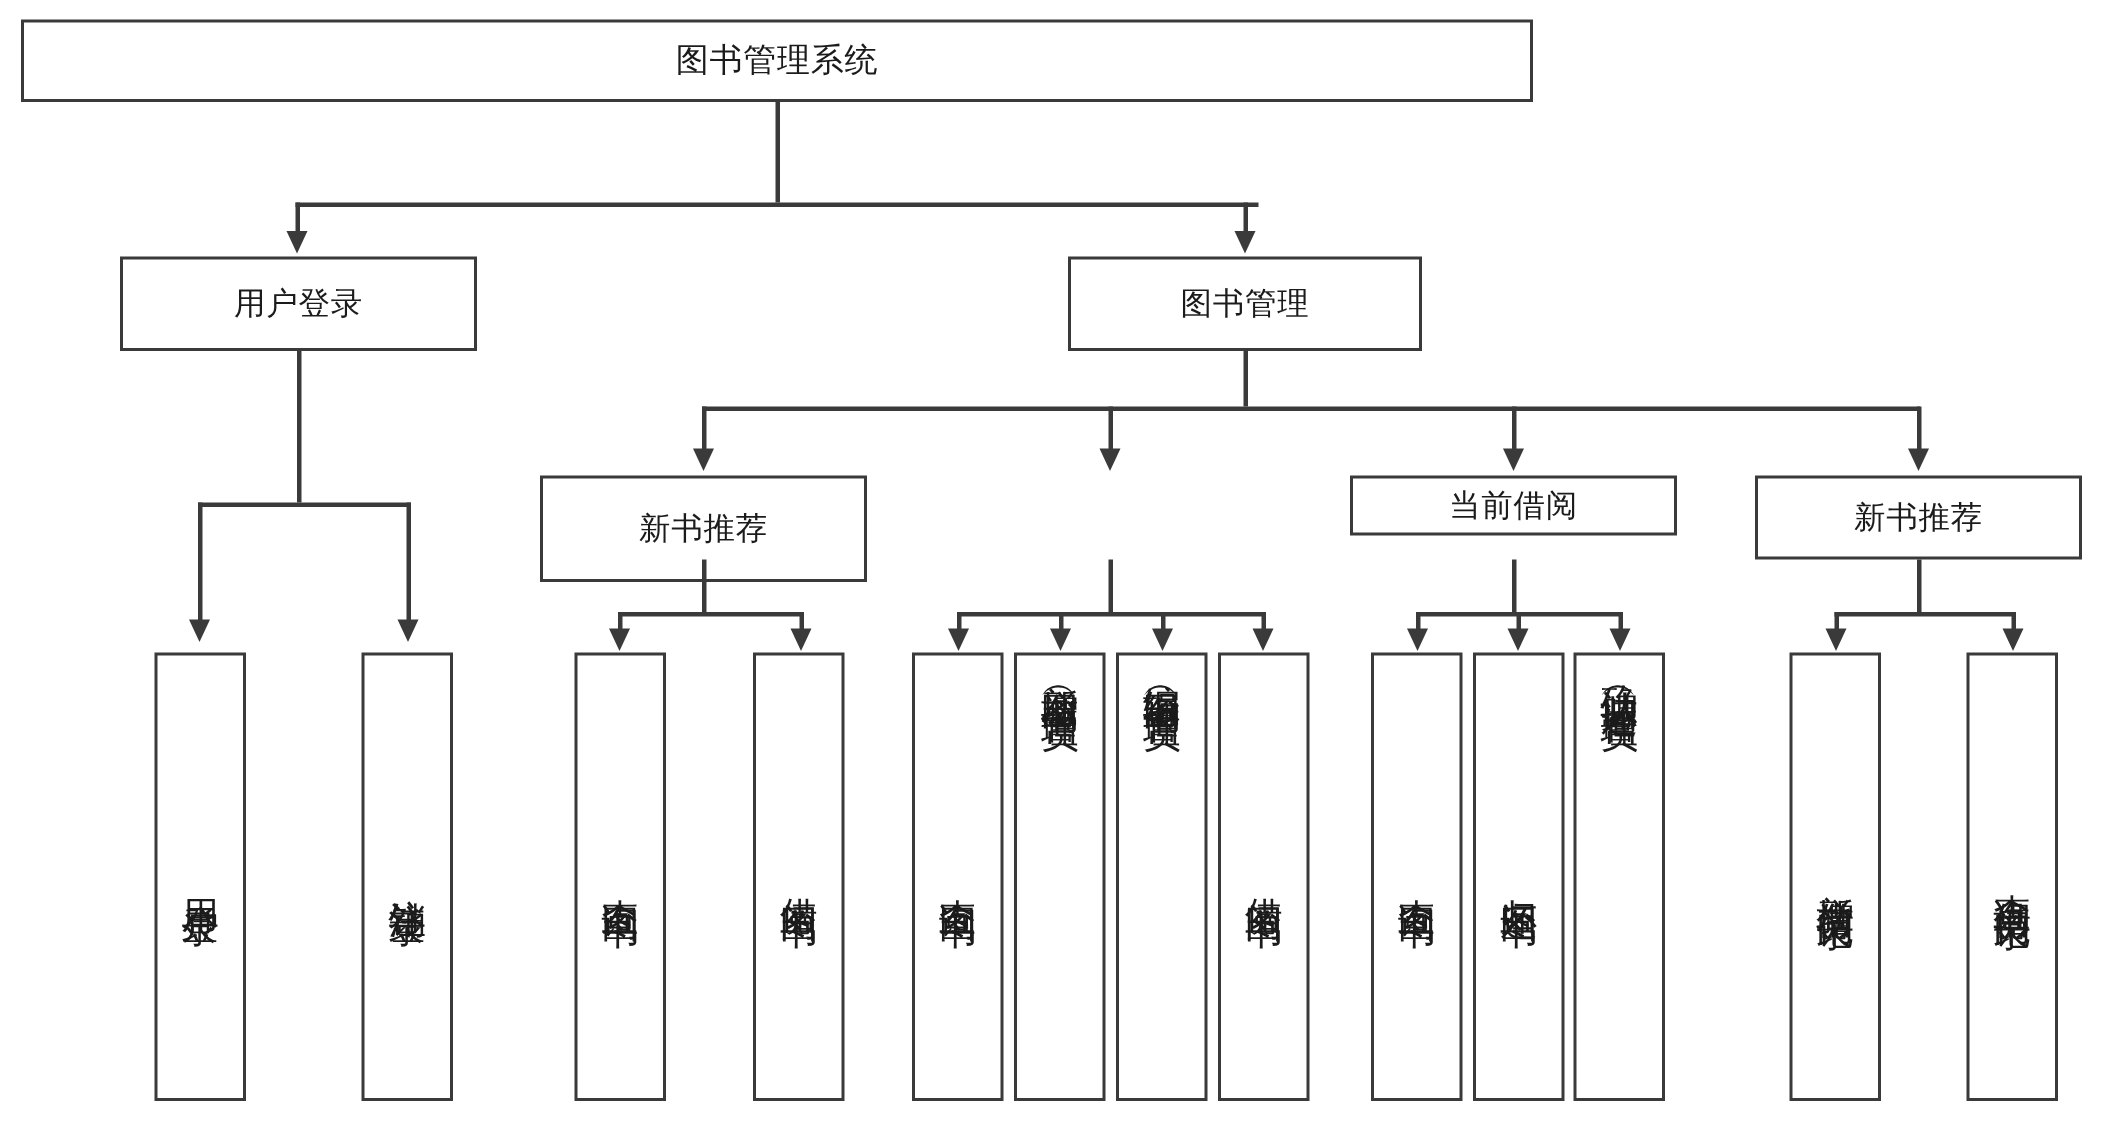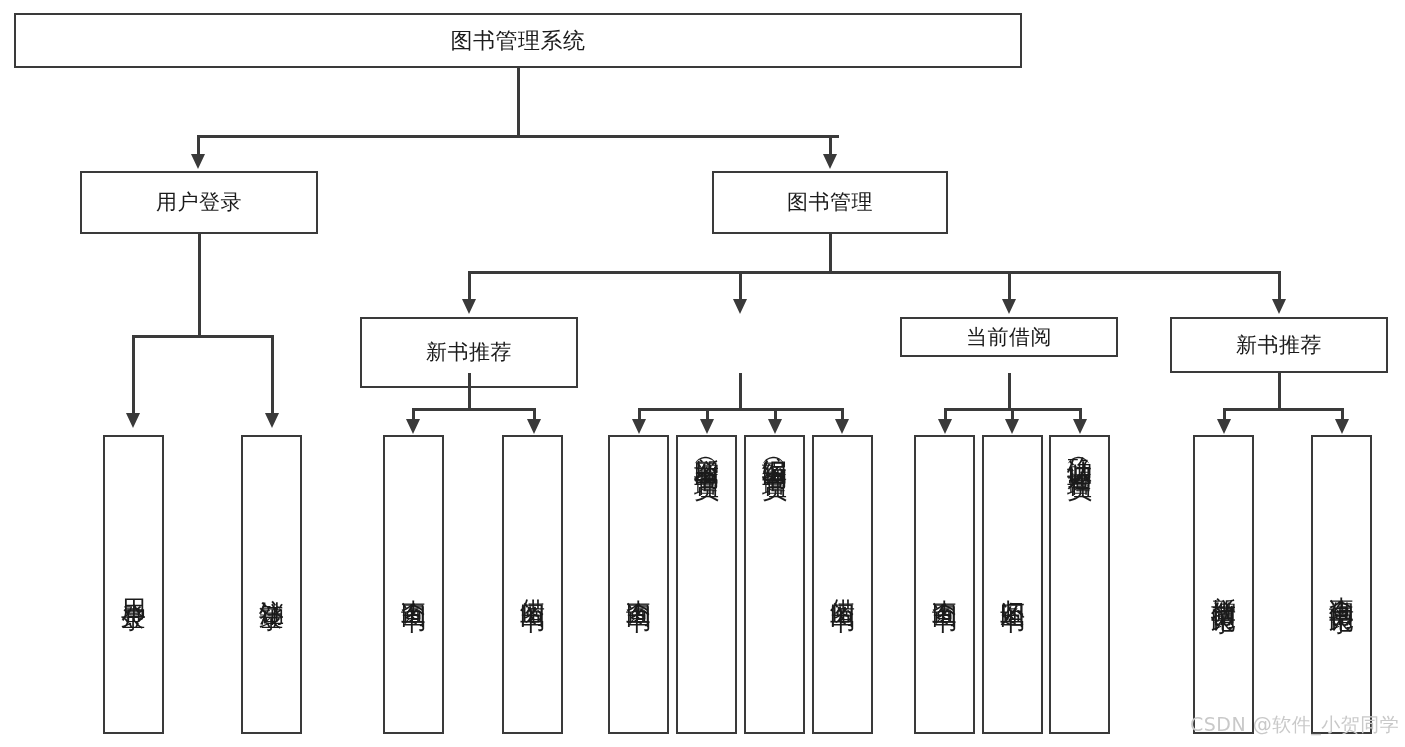--- a/index.html
+++ b/index.html
@@ -212,15 +212,14 @@
     <span class="label">确认归还（管理员）</span>
   </div>
 
   <div class="node v center" style="left:1193px; top:435px; width:61px; height:299px;">
     <span class="label">新增借阅记录</span>
   </div>
   <div class="node v center" style="left:1311px; top:435px; width:61px; height:299px;">
     <span class="label">查询借阅记录</span>
   </div>
 
-  <div class="watermark" style="left:1190px; top:712px;">CSDN @软件_小贺同学</div>
 
 </div>
 
 </body></html>

